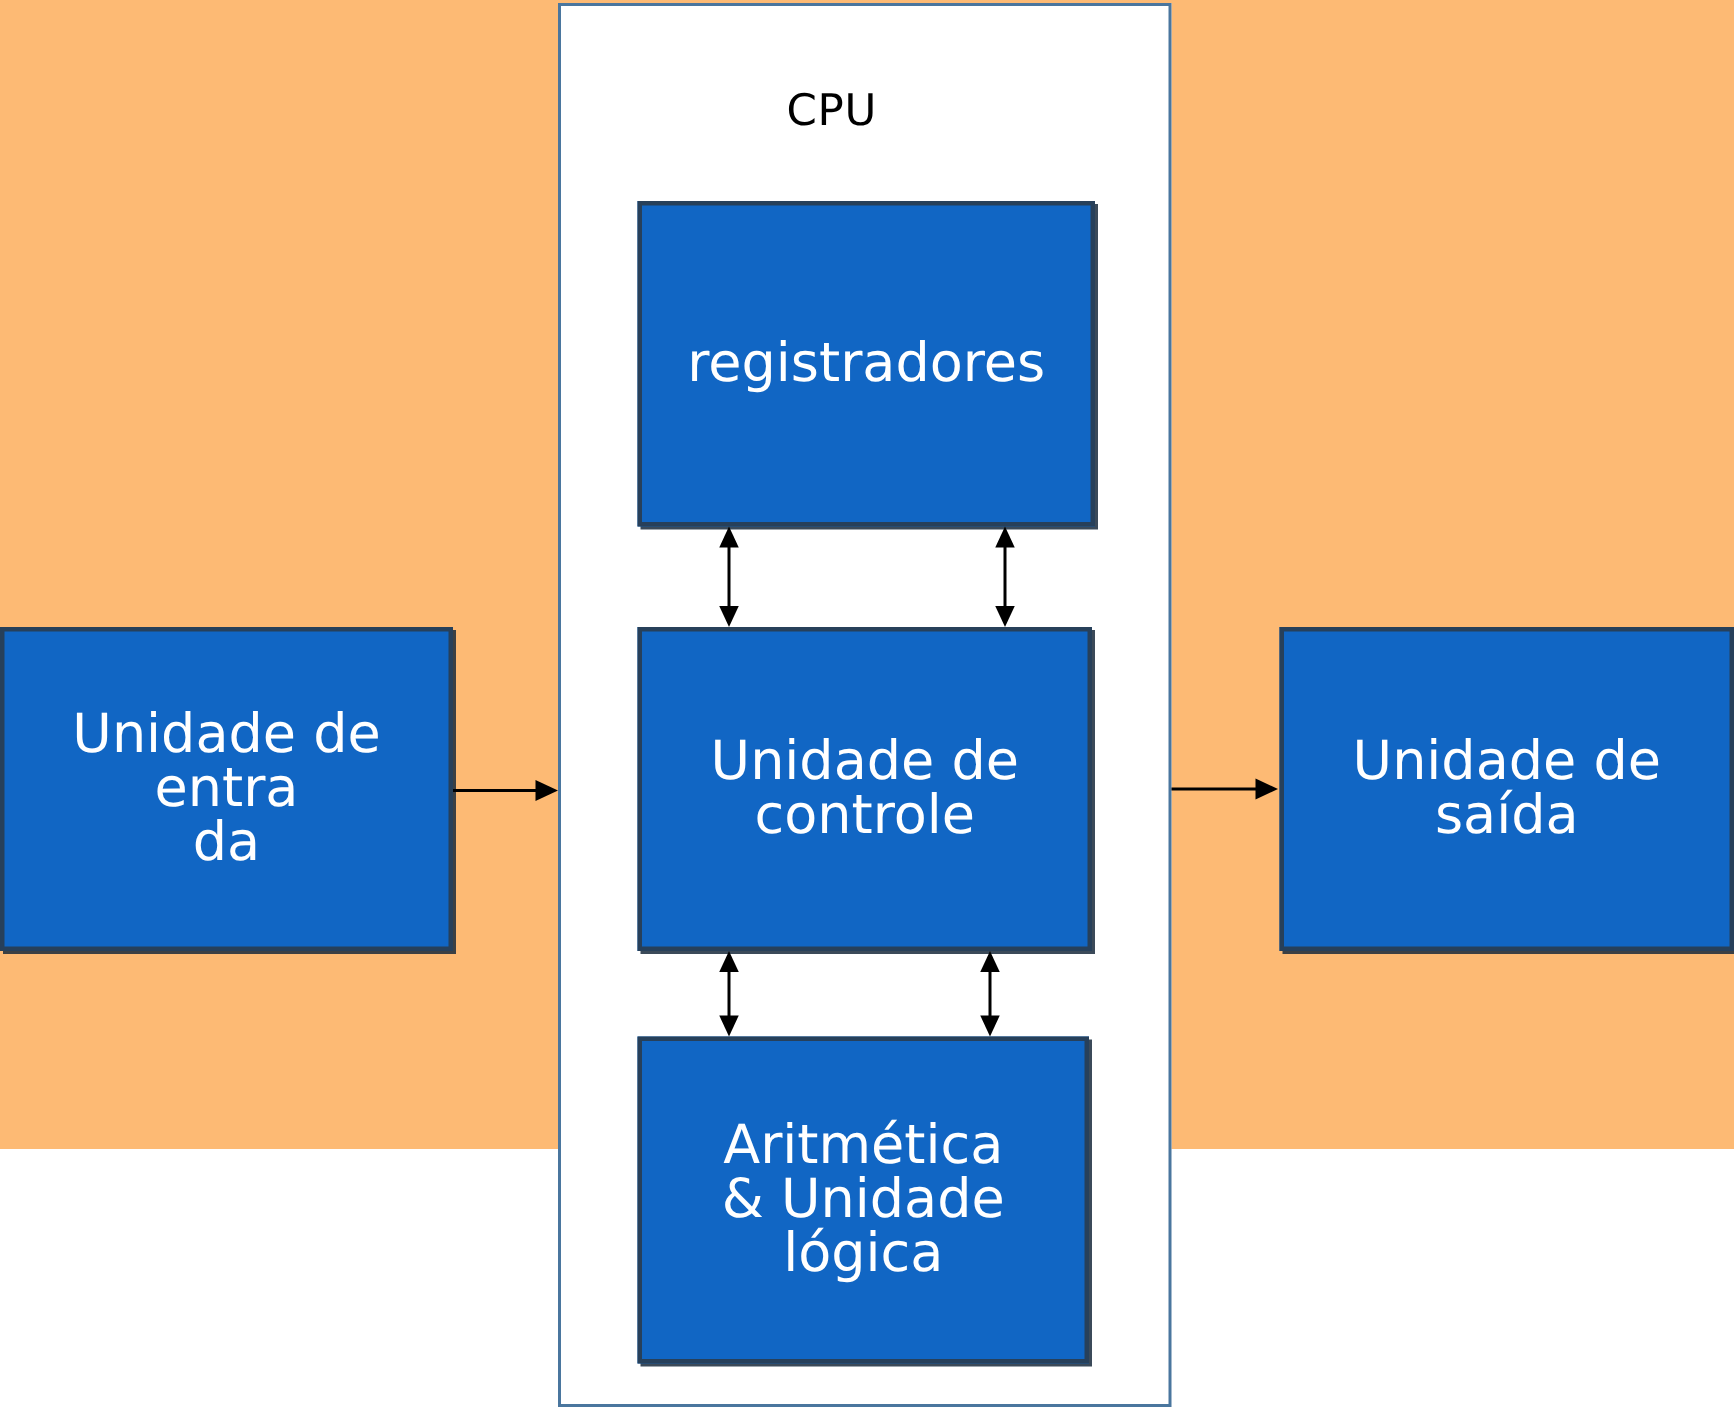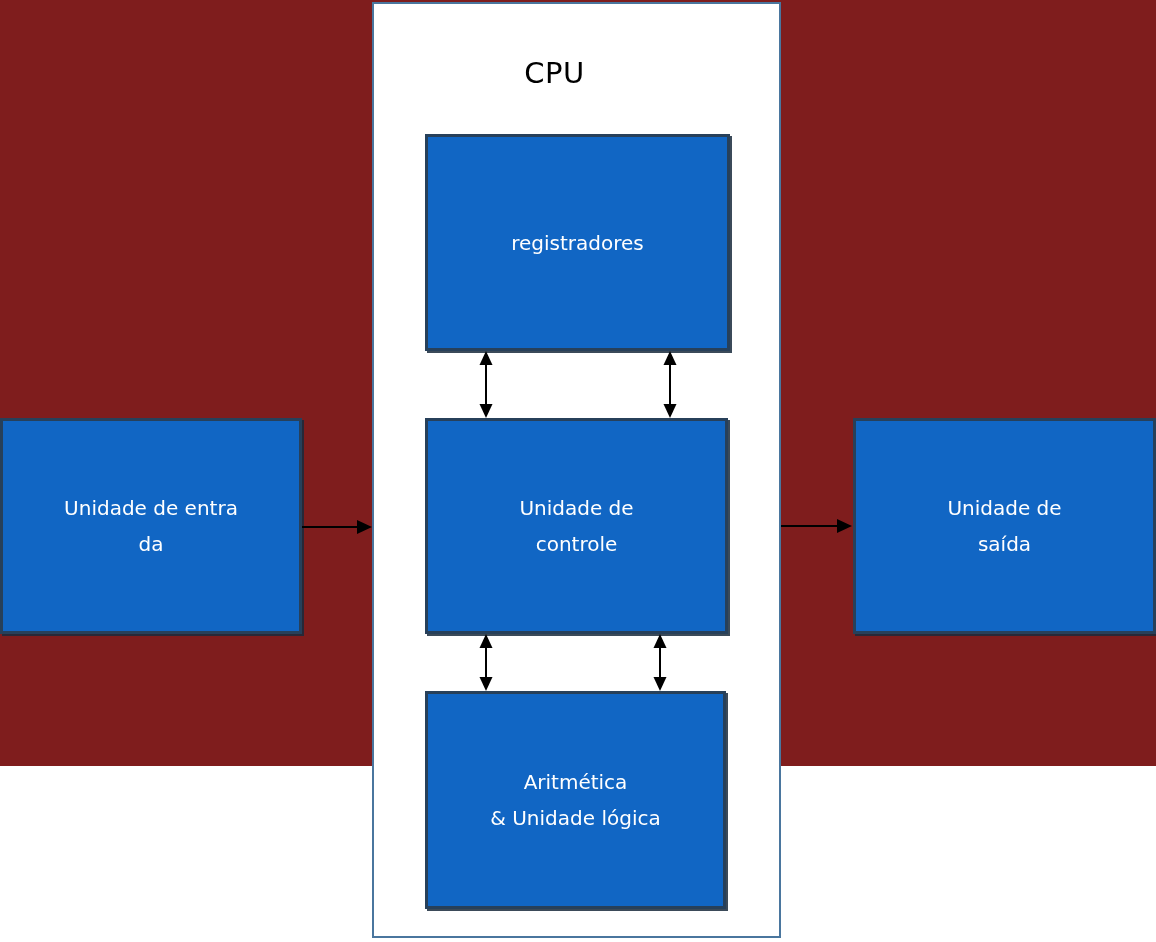--- a/index.html
+++ b/index.html
@@ -13,21 +13,21 @@
   * { margin: 0; padding: 0; box-sizing: border-box; }
   html, body {
     width: 1156px; height: 942px;
     background: #ffffff;
     font-family: "DejaVu Sans", "Liberation Sans", sans-serif;
     overflow: hidden;
   }
   .canvas {
     position: relative;
     width: 1156px; height: 766px;
-    background: #7f1d1d;
+    background: #fdba74;
   }
   .cpu-container {
     position: absolute;
     left: 372px; top: 2px;
     width: 409px; height: 936px;
     border: 2px solid var(--container-border);
     background: #ffffff;
   }
   .cpu-title {
     position: absolute;
@@ -44,21 +44,21 @@
     background: var(--box-fill);
     border: 3px solid var(--box-border);
     box-shadow: 2px 2px 0 rgba(25, 42, 60, 0.85);
     display: flex;
     align-items: center;
     justify-content: center;
     text-align: center;
   }
   .dbox .label {
     color: var(--box-text);
-    font-size: 20px;
+    font-size: 36px;
     line-height: 36px;
     white-space: pre-line;
     text-align: center;
   }
   .box-input     { left: 0px;   top: 418px; width: 302px; height: 216px; }
   .box-registers { left: 425px; top: 134px; width: 305px; height: 217px; }
   .box-control   { left: 425px; top: 418px; width: 303px; height: 216px; }
   .box-alu       { left: 425px; top: 691px; width: 301px; height: 218px; }
   .box-output    { left: 853px; top: 418px; width: 303px; height: 216px; }
   .arrows-layer {

